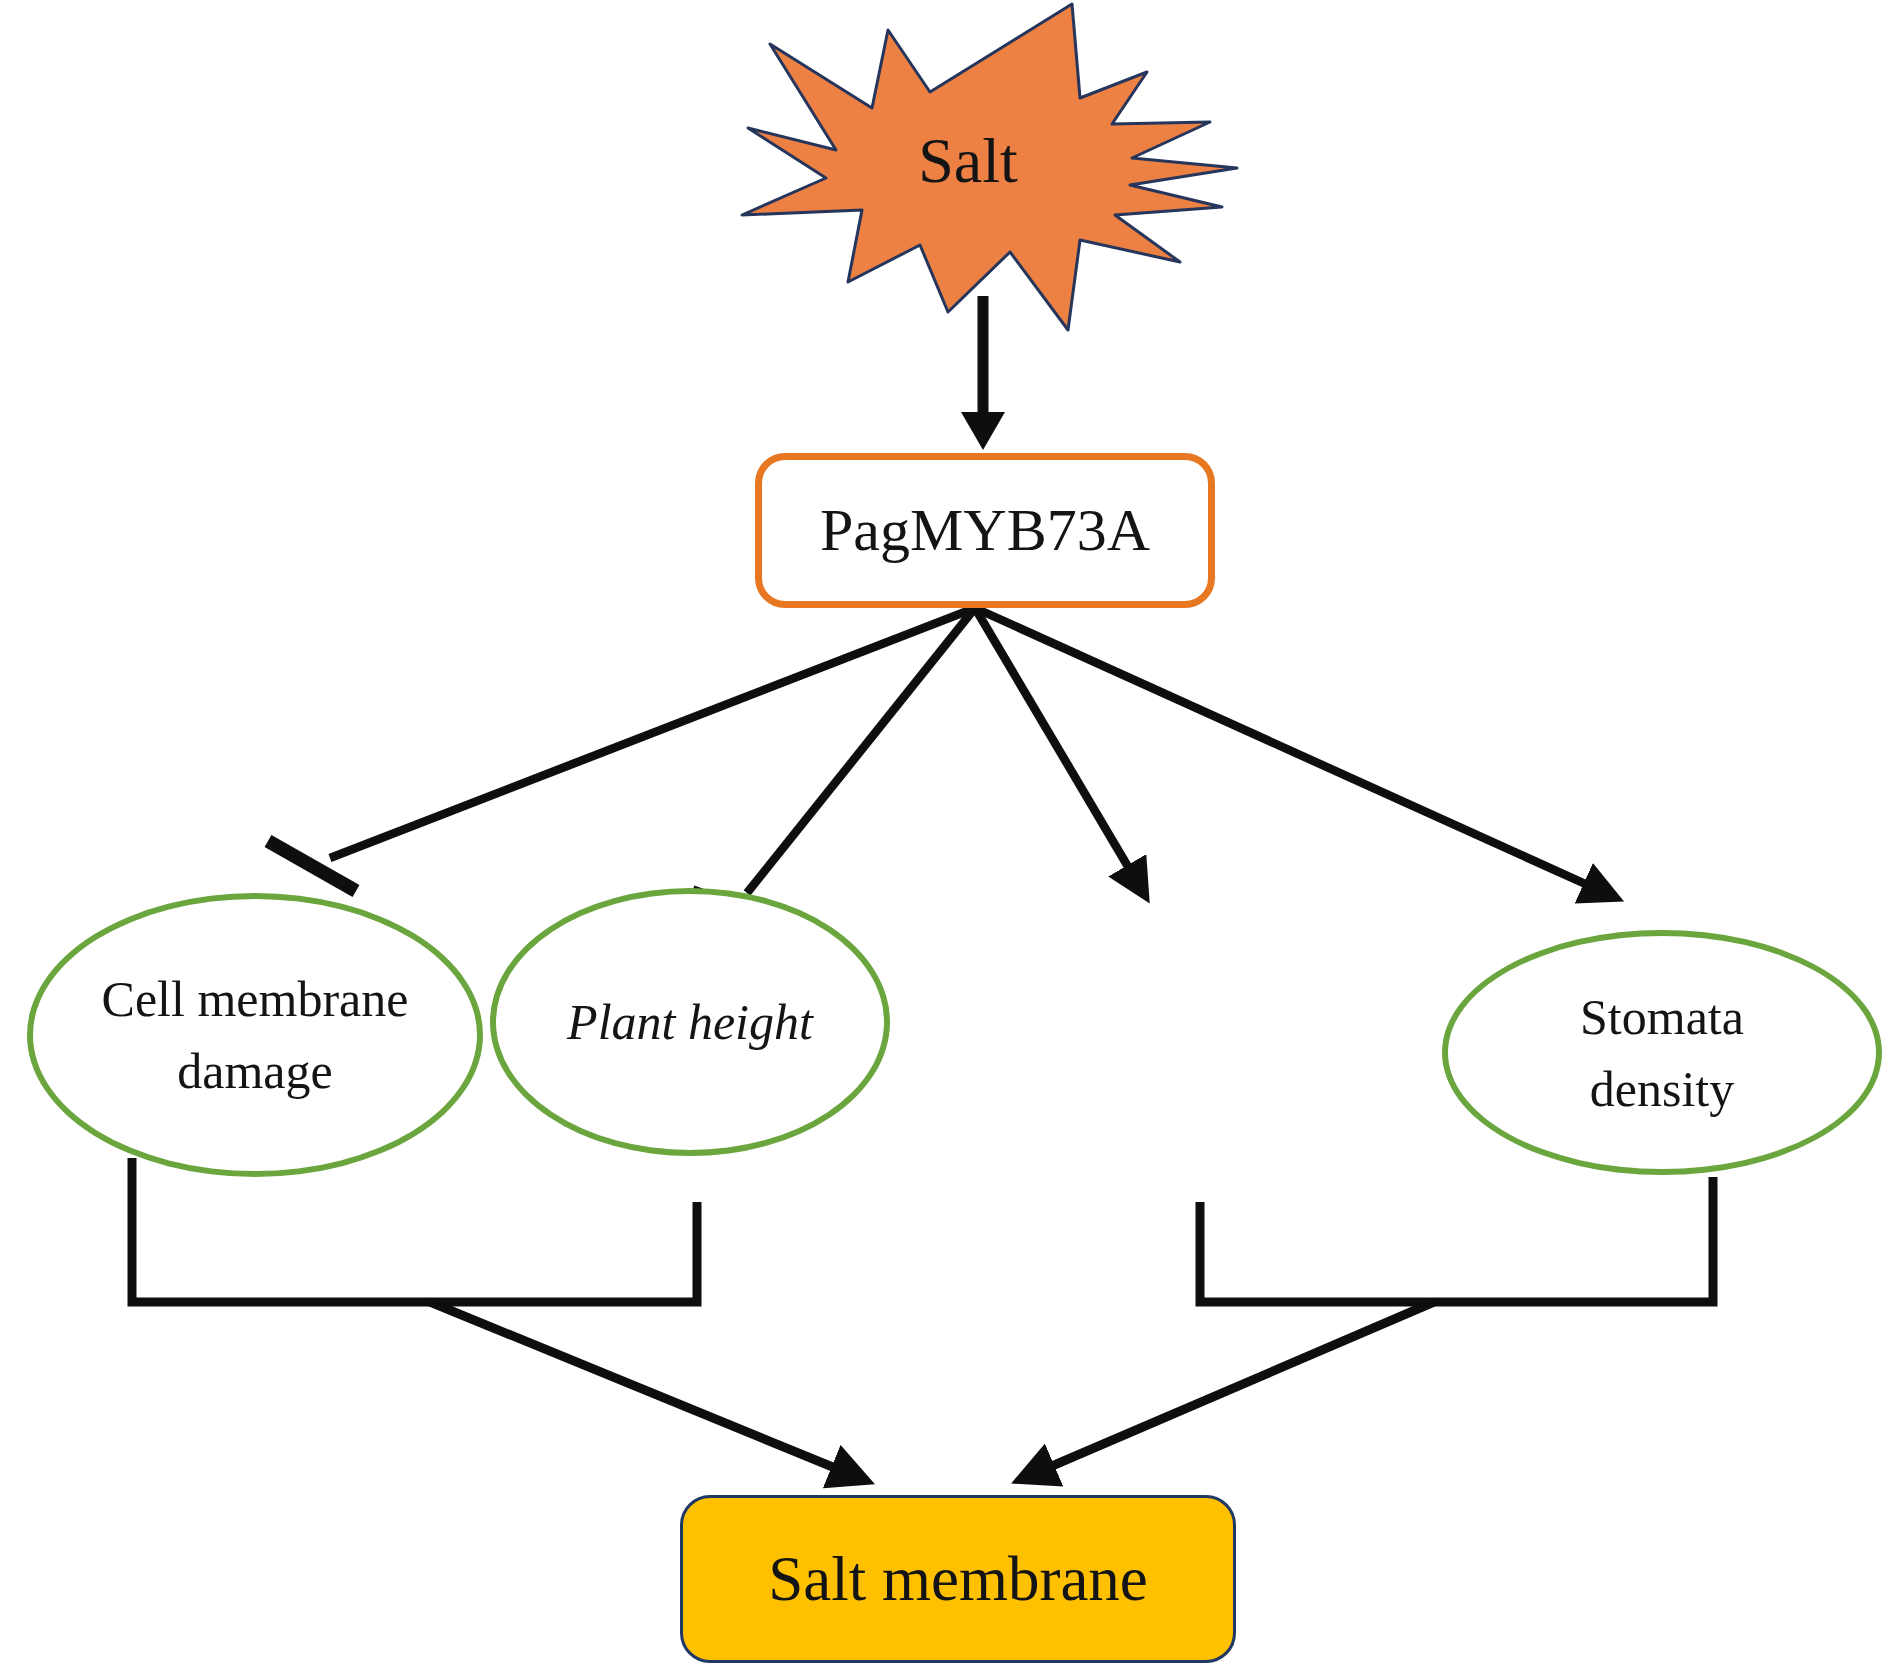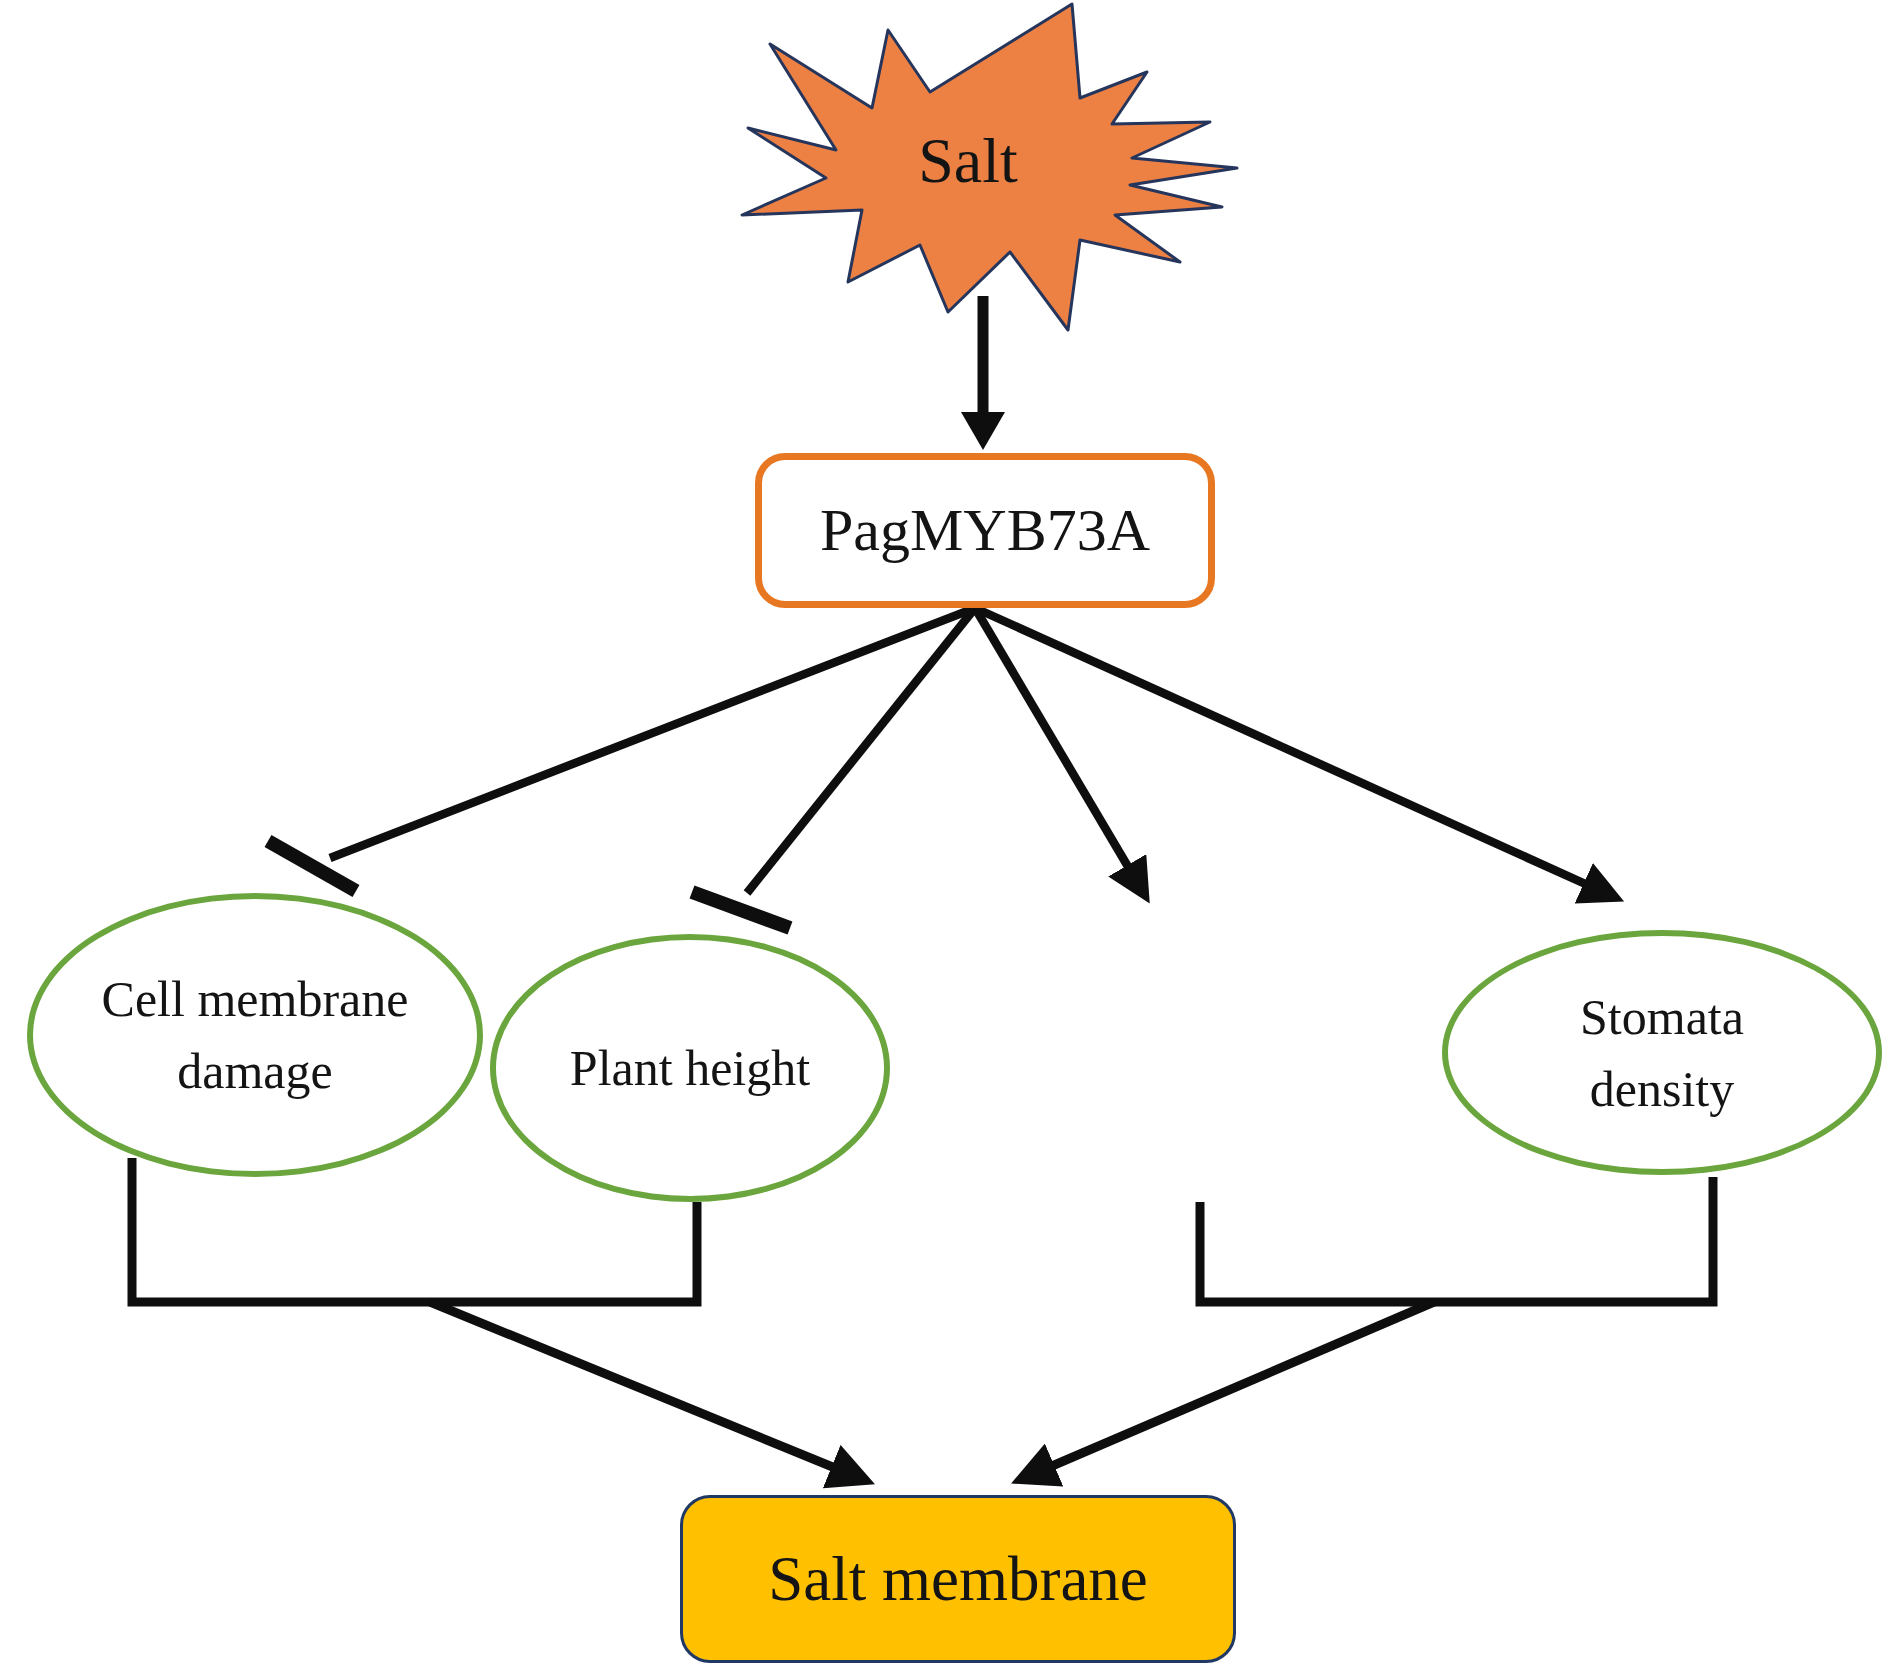--- a/index.html
+++ b/index.html
@@ -24,21 +24,21 @@
     font-size:60px;
   }
   .factor{
     position:absolute;z-index:1;box-sizing:border-box;
     border:6px solid var(--ellipse_stroke,#6AA63D);border-radius:50%;
     background:#ffffff;
     display:flex;flex-direction:column;align-items:center;justify-content:center;
     font-size:50px;line-height:72px;text-align:center;
   }
   .factor-1{left:1px;top:893px;width:456px;height:284px;margin-left:26px;}
-  .factor-2{left:490px;top:934px;width:400px;height:268px;}
+  .factor-2{left:490px;top:888px;width:400px;height:268px;font-style:italic;}
   .factor-3{left:948px;top:913px;width:439px;height:287px;}
   .factor-4{left:1442px;top:930px;width:440px;height:245px;}
   .factor span{display:block;}
   .outcome-box{
     position:absolute;z-index:1;box-sizing:border-box;
     left:680px;top:1495px;width:556px;height:168px;
     background:var(--outcome_fill,#FFC000);
     border:3px solid var(--outcome_border,#203864);border-radius:30px;
     display:flex;align-items:center;justify-content:center;
     font-size:63px;

